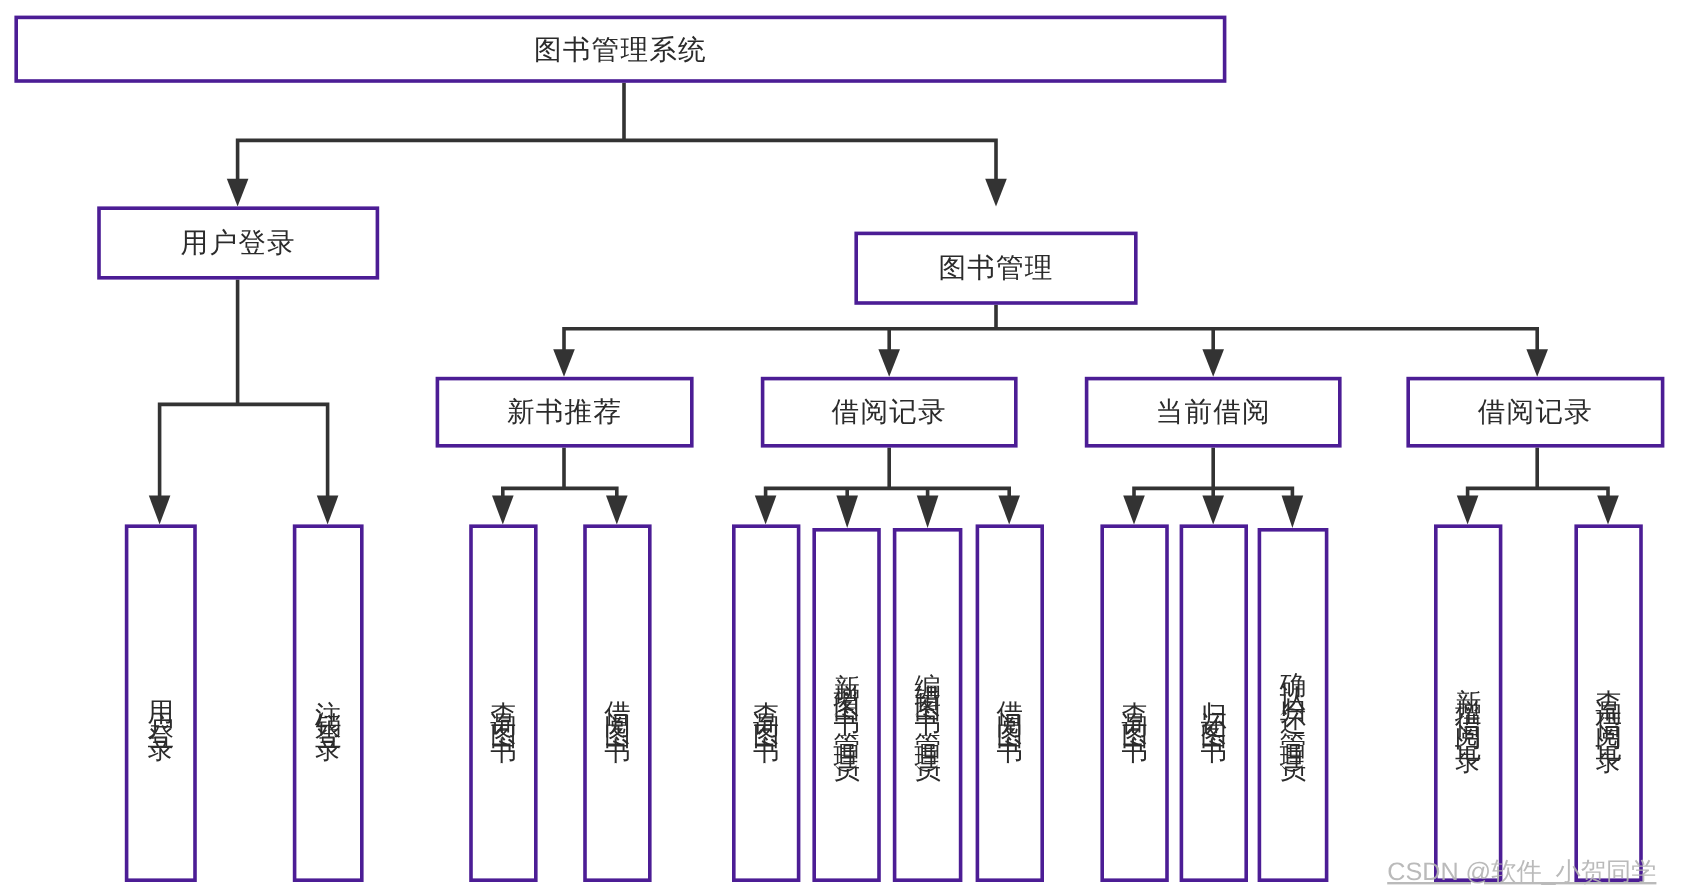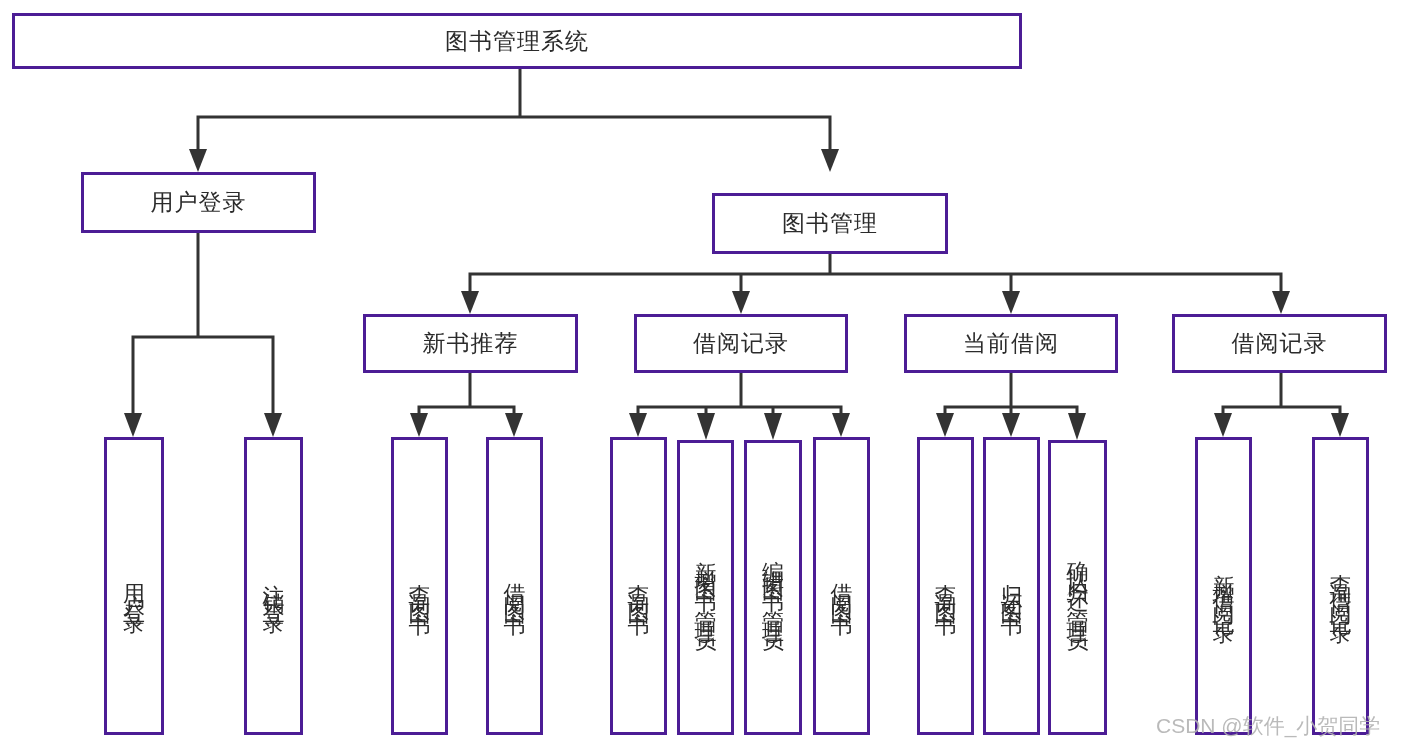--- a/index.html
+++ b/index.html
@@ -70,20 +70,21 @@
   .n-br-query     { left: 1312px; top: 437px; width: 57px; height: 298px; }
   .watermark {
     position: absolute;
     left: 1156px;
     top: 712px;
     font-size: 21px;
     color: #b3b3b3;
     opacity: 0.9;
     white-space: nowrap;
     z-index: 3;
+    text-decoration: underline;
   }
 </style>
 </head>
 <body>
 
 <div class="canvas">
 
   <svg class="connectors" width="1405" height="747" viewBox="0 0 1405 747" fill="none" stroke="#333333" stroke-width="3" stroke-linecap="square">
 
     <path d="M520,69 V117 M198,117 H830 M198,117 V150 M830,117 V150"></path>

